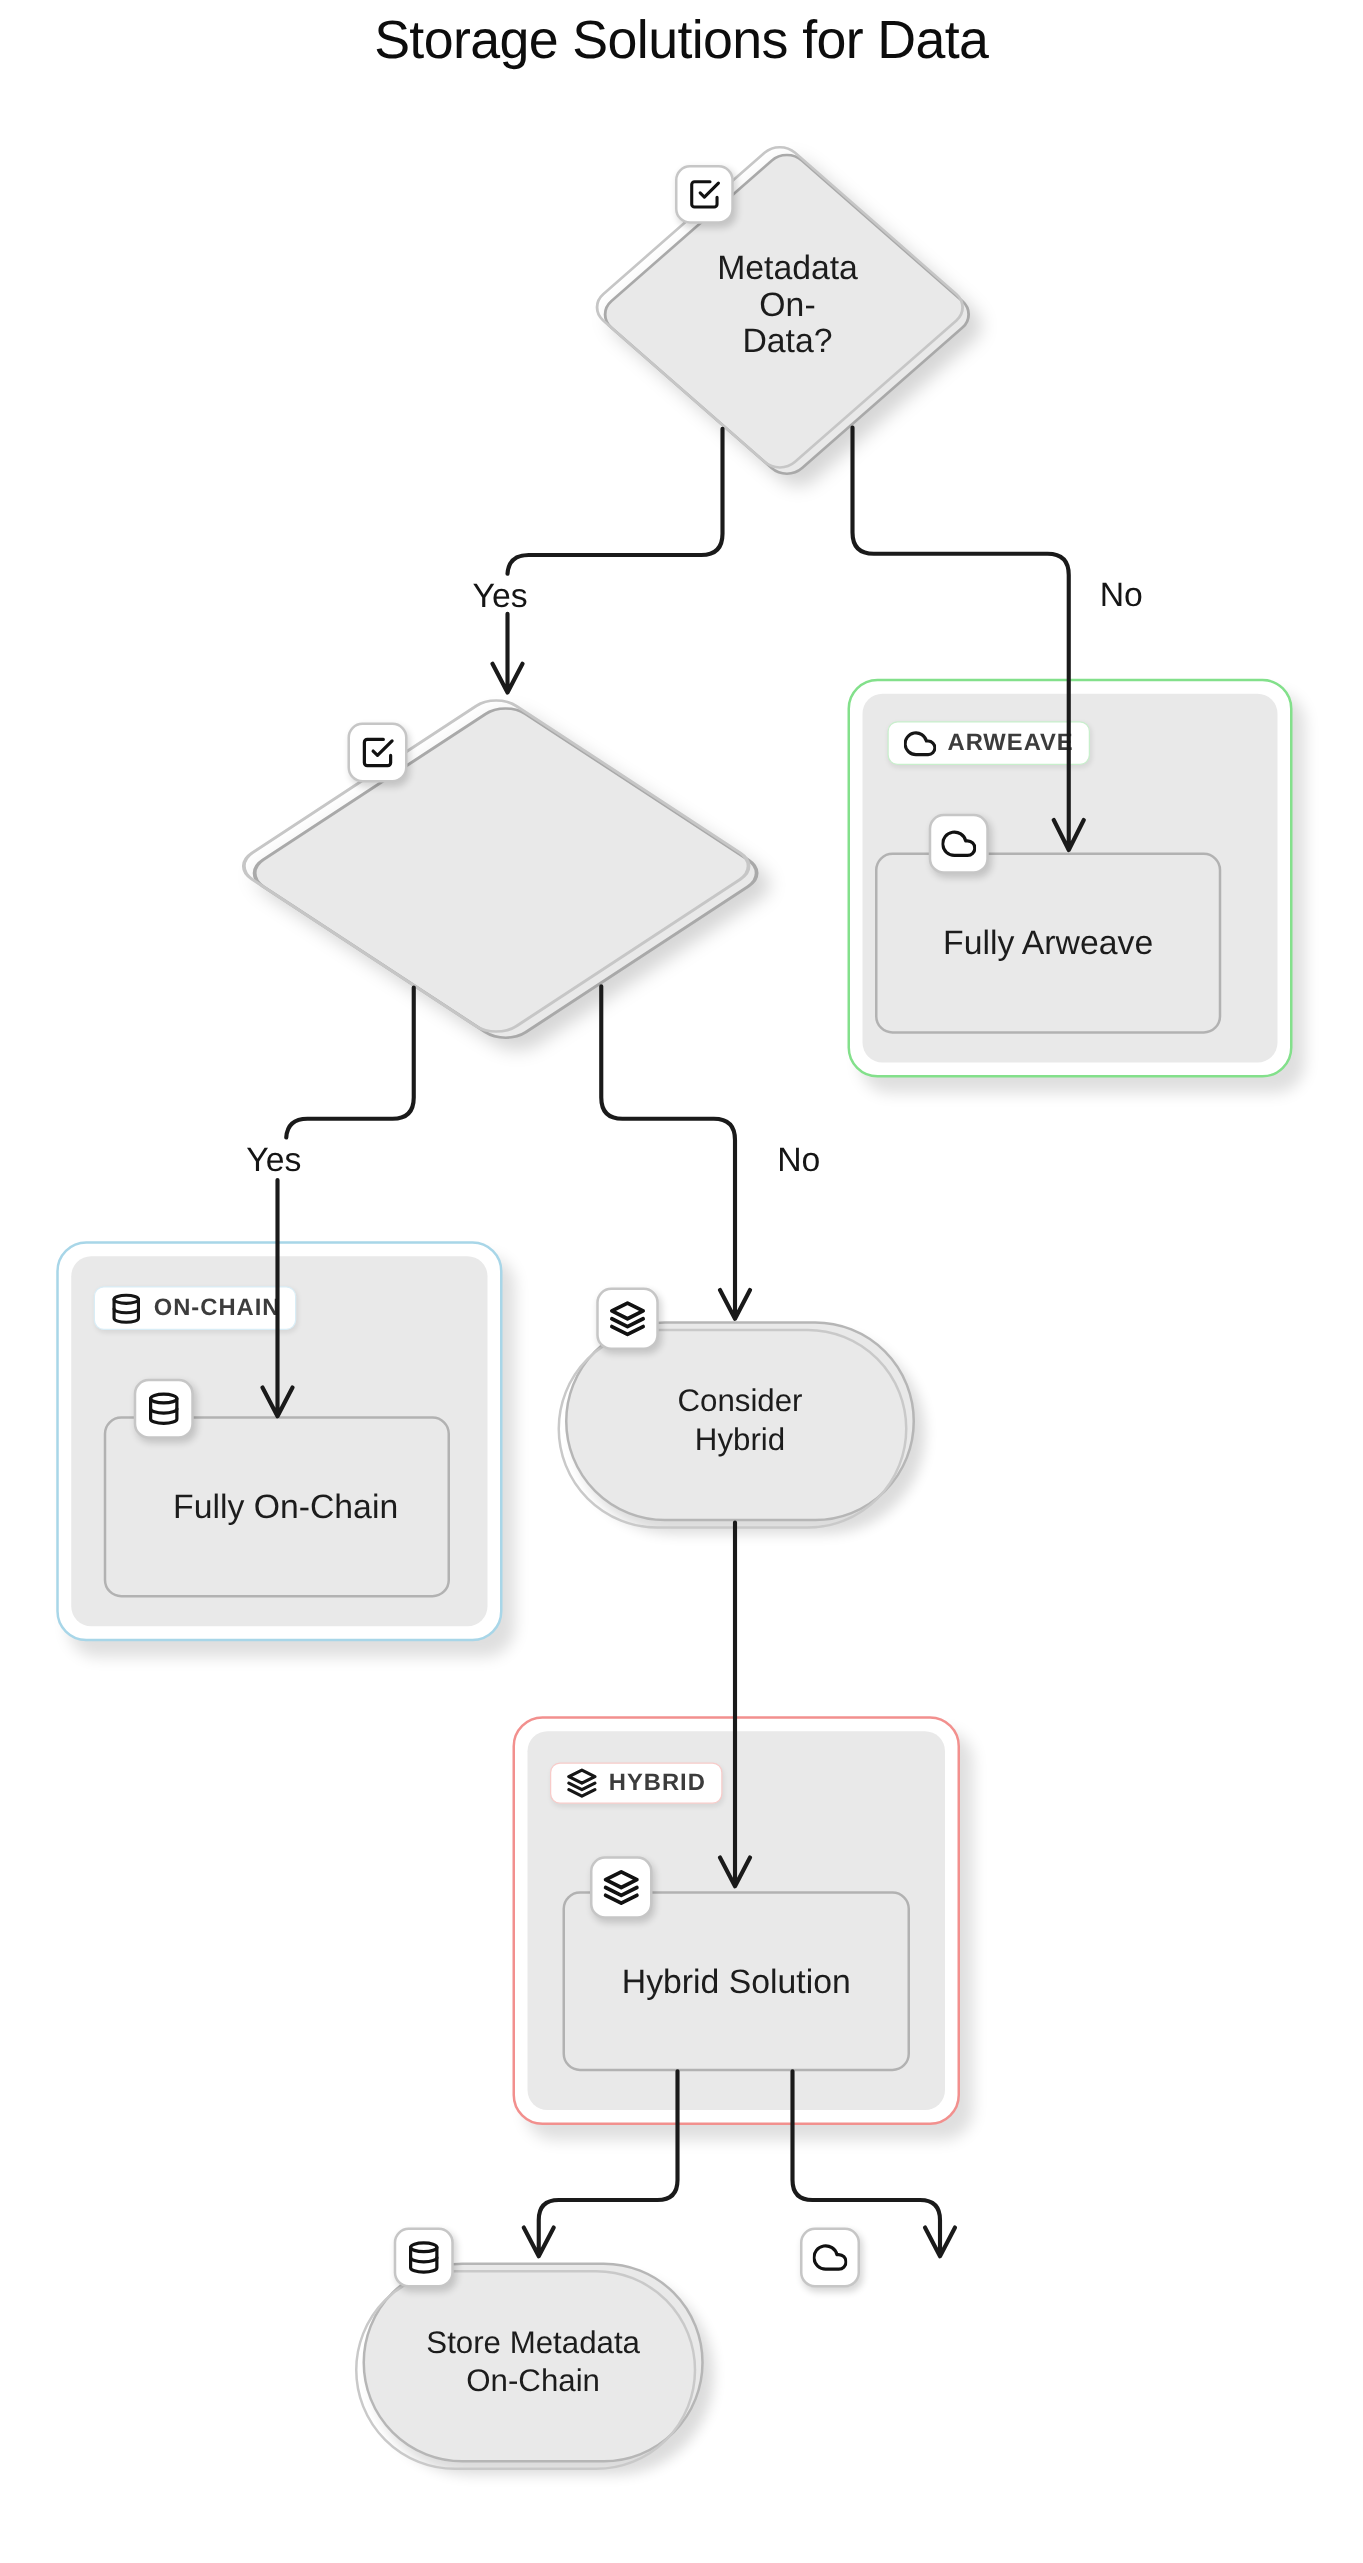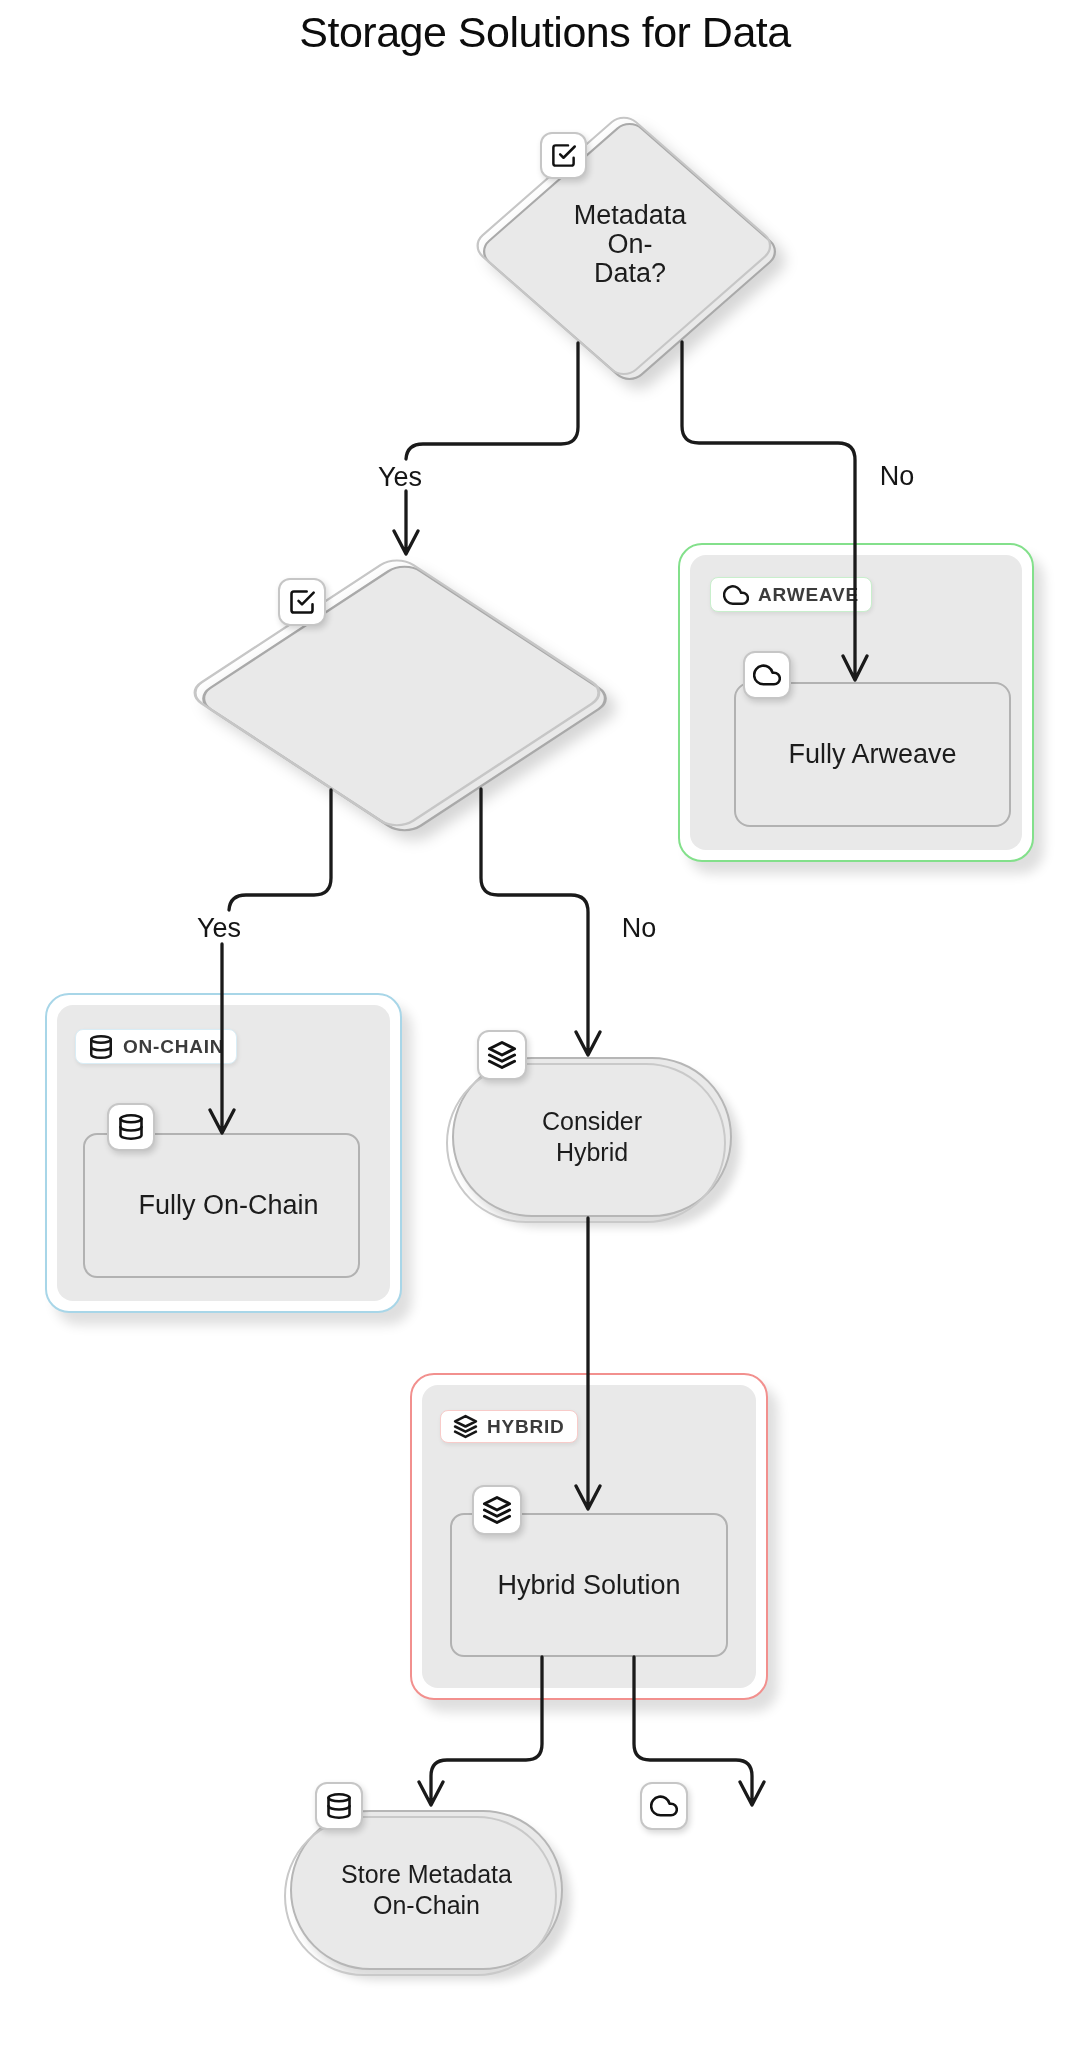--- a/index.html
+++ b/index.html
@@ -115,21 +115,21 @@
     <div class="group-label gl-hybrid" style="left:28px;top:35px;height:33px;">
       <span>
         <svg class="ic" width="25" height="25" viewBox="0 0 24 24" fill="none" stroke="#161616" stroke-width="2.5" stroke-linecap="round" stroke-linejoin="round">
             <use href="#i-layers"></use>
           </svg>
       </span>
       <span>HYBRID</span>
     </div>
   </div>
 
-  <div class="node-rect" style="left:734px;top:682px;width:277px;height:145px;border-radius:16px;">
+  <div class="node-rect" style="left:700px;top:682px;width:277px;height:145px;">
     <div>Fully Arweave</div>
   </div>
 
   <div class="node-rect" style="left:83px;top:1133px;width:277px;height:145px;padding-left:14px;">
     <div>Fully On-Chain</div>
   </div>
 
   <div class="node-rect" style="left:450px;top:1513px;width:278px;height:144px;">
     <div>Hybrid Solution</div>
   </div>

